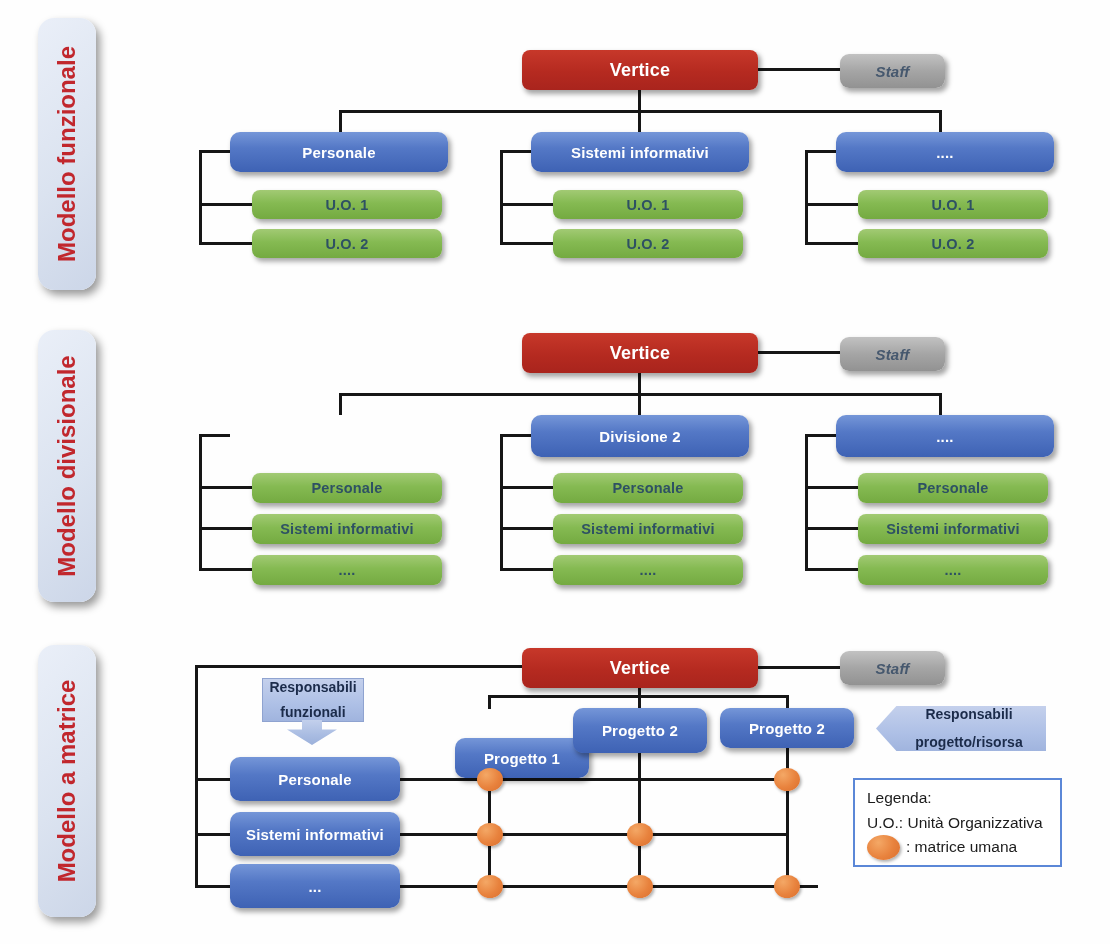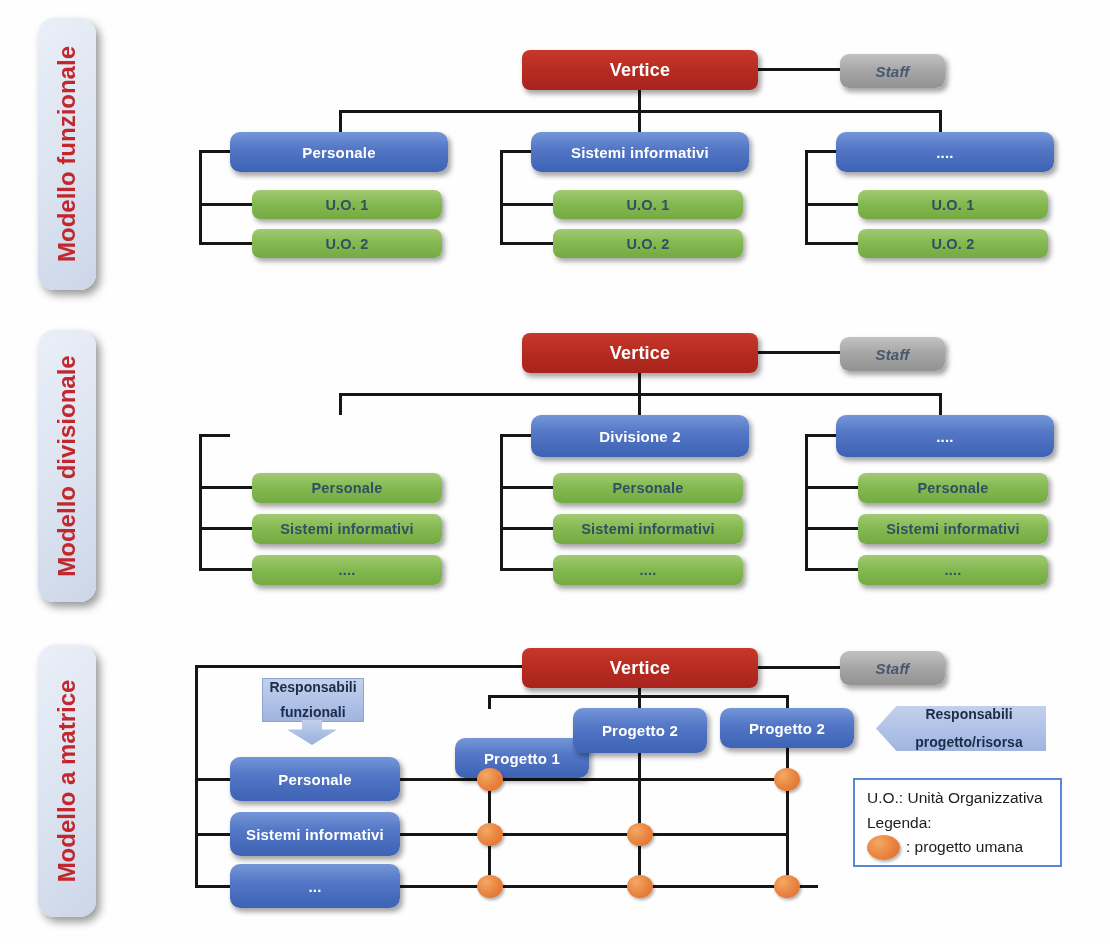--- a/index.html
+++ b/index.html
@@ -197,21 +197,21 @@
   <div class="arrow-shape" style="left:287px;top:720px;width:50px;height:25px;
        clip-path:polygon(30% 0%,70% 0%,70% 38%,100% 38%,50% 100%,0% 38%,30% 38%);"></div>
 
   <div class="callout" style="left:876px;top:706px;width:170px;height:45px;padding-left:16px;box-sizing:border-box;
        clip-path:polygon(0% 50%,12% 0%,100% 0%,100% 100%,12% 100%);box-shadow:none;">
     <span>Responsabili</span>
     <span>progetto/risorsa</span>
   </div>
 
   <div class="legend" style="left:853px;top:778px;width:183px;height:72px;">
+    <div>Legenda:</div>
     <div>U.O.: Unità Organizzativa</div>
-    <div>Legenda:</div>
     <div class="lrow">
       <span class="ldot"></span>
-      <span>: progetto umana</span>
+      <span>: matrice umana</span>
     </div>
   </div>
 
 </div>
 
 </body></html>

